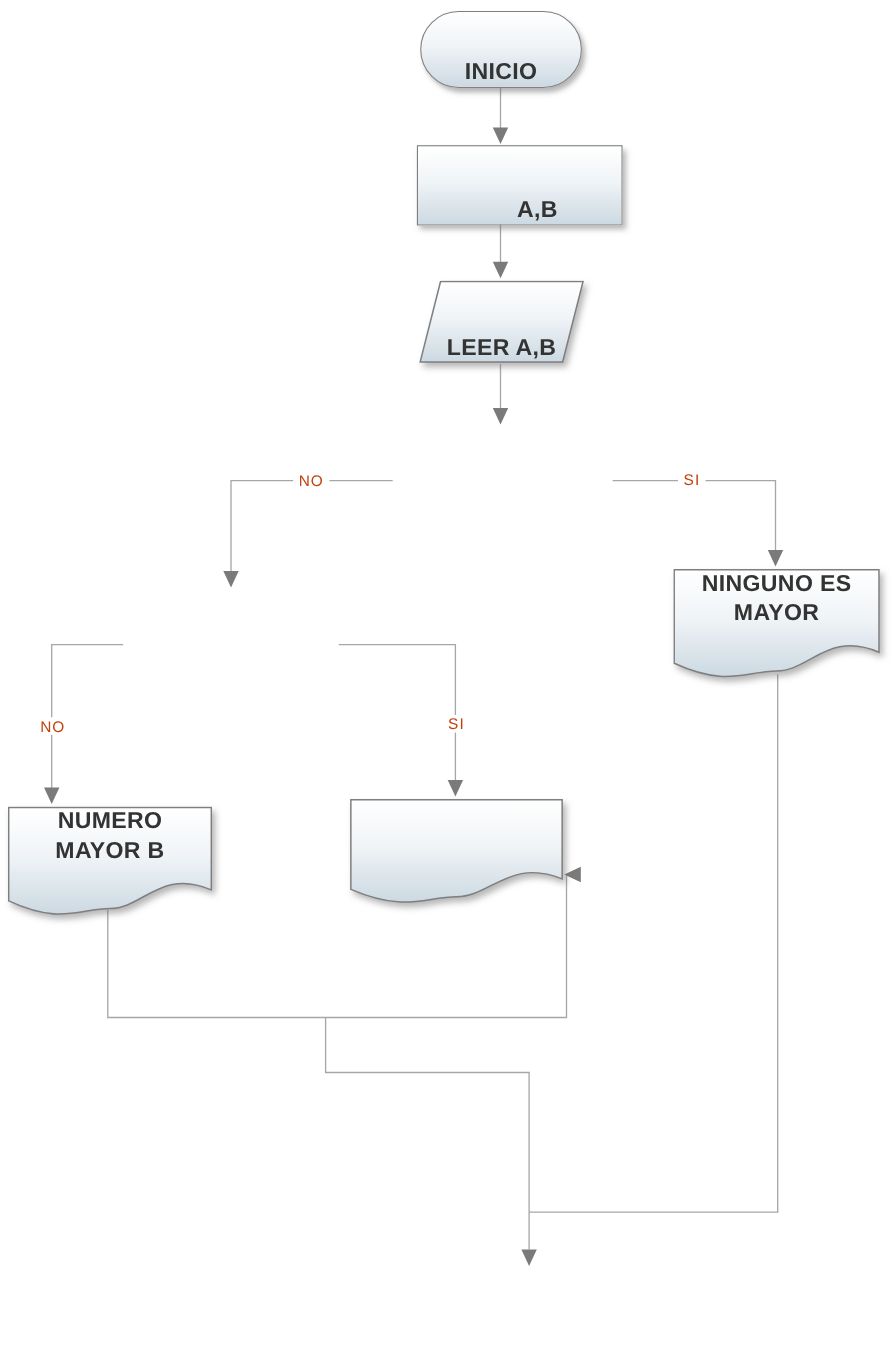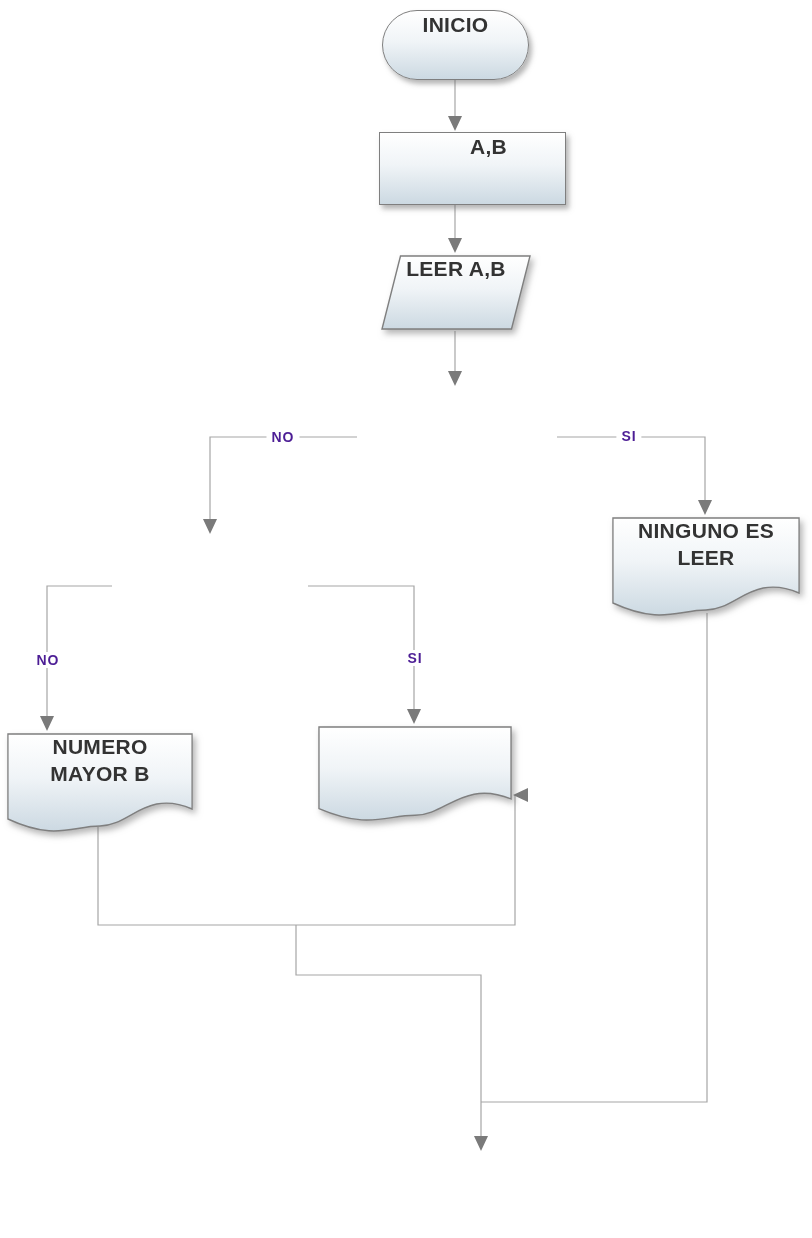--- a/index.html
+++ b/index.html
@@ -1,37 +1,37 @@
 <!DOCTYPE html>
 <html style="--shape-fill-top: #ffffff; --shape-fill-bottom: #ccd9e2; --shape-border: #7f7f7f; --connector: #a6a6a6; --arrowhead: #7a7a7a; --text: #333333;"><head>
 <meta charset="utf-8">
 <style>
   html,body{margin:0;padding:0;background:#fff;}
   .canvas{position:relative;width:812px;height:1238px;background:#ffffff;overflow:hidden;
           font-family:"Liberation Sans","DejaVu Sans",sans-serif;}
   svg.connectors{position:absolute;left:0;top:0;z-index:1;}
   .conn{fill:none;stroke:var(--connector,#a6a6a6);stroke-width:1.2;}
   .arrow{fill:var(--arrowhead,#7a7a7a);stroke:none;}
-  .node{position:absolute;z-index:2;display:flex;align-items:flex-start;justify-content:center;}
+  .node{position:absolute;z-index:2;display:flex;align-items:flex-end;justify-content:center;}
   .lbl{position:relative;z-index:3;font-weight:700;font-size:21px;color:var(--text,#333333);
        text-align:center;line-height:1.3;letter-spacing:.3px;}
   .stadium{background:linear-gradient(180deg,#ffffff 0%,#f0f4f7 45%,var(--shape-fill-bottom,#ccd9e2) 100%);
            border:1.4px solid var(--shape-border,#7f7f7f);border-radius:37px;
            box-shadow:3px 4px 5px rgba(110,110,110,.5);}
   .rect{background:linear-gradient(180deg,#ffffff 0%,#f0f4f7 45%,var(--shape-fill-bottom,#ccd9e2) 100%);
         border:1.4px solid var(--shape-border,#7f7f7f);
         box-shadow:3px 4px 5px rgba(110,110,110,.5);padding-left:32px;}
   .svgnode svg.shape-svg{position:absolute;left:0;top:0;width:100%;height:100%;
         filter:drop-shadow(3px 4px 3px rgba(110,110,110,.5));}
   .sfill{fill:url(#shapeGrad);stroke:var(--shape-border,#7f7f7f);stroke-width:1.4;}
   .docnode{align-items:flex-start;}
   .docnode .lbl{}
   .edge-lbl{position:absolute;z-index:4;transform:translate(-50%,-50%);
-            background:#ffffff;padding:0 5px;font-weight:700;font-size:14px;
-            color:#4c1d95;letter-spacing:1px;text-align:right;}
+            background:#ffffff;padding:0 5px;font-weight:400;font-size:14px;
+            color:#c2410c;letter-spacing:1px;text-align:right;}
 </style>
 </head>
 <body>
 
 <div class="canvas">
 
   <svg width="0" height="0" style="position:absolute" aria-hidden="true">
     <defs>
       <linearGradient id="shapeGrad" x1="0" y1="0" x2="0" y2="1">
         <stop offset="0" style="stop-color:var(--shape-fill-top,#ffffff)"></stop>
@@ -79,21 +79,21 @@
     <span class="lbl">LEER A,B</span>
   </div>
 
 
   <div class="node svgnode docnode" style="left:612px;top:517px;width:188px;height:100px;">
     <svg class="shape-svg" viewBox="0 0 200 100" preserveAspectRatio="none">
       <path class="sfill" d="M1,1 L199,1 L199,76 C150,56 132,93 100,93 C70,93 52,108 1,86 Z"></path>
     </svg>
     <span class="lbl">
       <span style="display:block">NINGUNO ES</span>
-      <span style="display:block">LEER</span>
+      <span style="display:block">MAYOR</span>
     </span>
   </div>
 
 
   <div class="node svgnode docnode" style="left:7px;top:733px;width:186px;height:100px;">
     <svg class="shape-svg" viewBox="0 0 200 100" preserveAspectRatio="none">
       <path class="sfill" d="M1,1 L199,1 L199,76 C150,56 132,93 100,93 C70,93 52,108 1,86 Z"></path>
     </svg>
     <span class="lbl">
       <span style="display:block">NUMERO</span>

